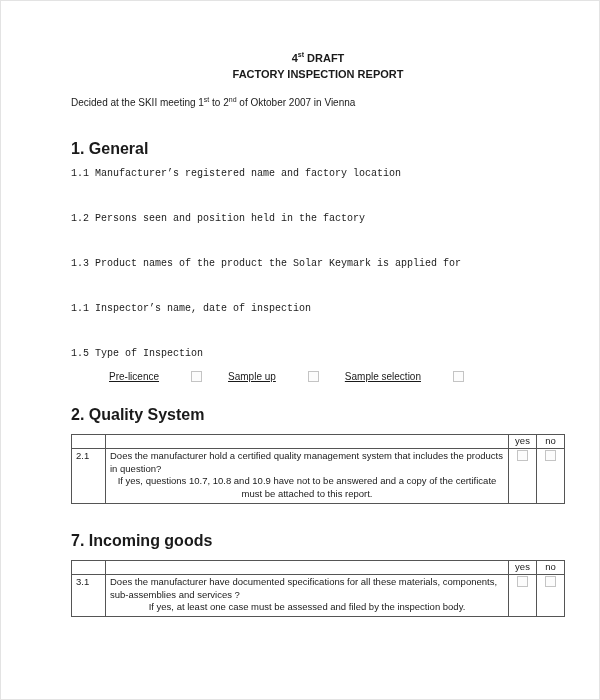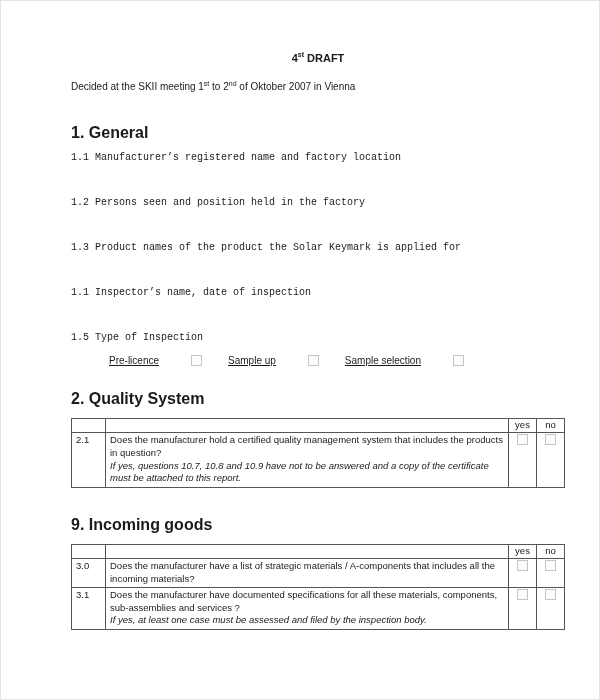--- a/index.html
+++ b/index.html
@@ -71,29 +71,30 @@
   }
   table.qtable td {
     border: 1px solid #555;
     padding: 1px 4px 2px 4px;
     vertical-align: top;
     line-height: 1.32;
   }
   table.qtable tr.head td { height: 12px; text-align: center; padding: 0 2px 1px 2px; }
   td.num { }
   td.cbc { text-align: center; padding-top: 3px; }
-  .note { font-style: italic; display: block; }
+  .note { display: block; text-align: center; }
 </style>
 </head>
 <body>
 
 <div class="page">
 
   <div class="title-block">
     <div><span>4</span><sup>st</sup><span> DRAFT</span></div>
+    <div>FACTORY INSPECTION REPORT</div>
   </div>
 
   <p class="subtitle"><span>Decided at the SKII meeting 1</span><sup>st</sup><span> to 2</span><sup>nd</sup><span> of Oktober 2007 in Vienna</span></p>
 
   <h2 class="sec">1. General</h2>
 
   <p class="item">1.1 Manufacturer’s registered name and factory location</p>
   <p class="item">1.2 Persons seen and position held in the factory</p>
   <p class="item">1.3 Product names of the product the Solar Keymark is applied for</p>
   <p class="item">1.1 Inspector’s name, date of inspection</p>
@@ -135,45 +136,37 @@
       <td>
         <span>Does the manufacturer hold a certified quality management system that includes the products in question?</span>
         <span class="note">If yes, questions 10.7, 10.8 and 10.9 have not to be answered and a copy of the certificate must be attached to this report.</span>
       </td>
       <td class="cbc"><span class="cb"></span></td>
       <td class="cbc"><span class="cb"></span></td>
     </tr>
   </tbody>
     </table>
 
-  <h2 class="sec">9. Incoming goods</h2>
+  <h2 class="sec">7. Incoming goods</h2>
 
   <table class="qtable">
     <colgroup>
         <col style="width:34px">
         <col>
         <col style="width:28px">
         <col style="width:28px">
       </colgroup>
     <tbody>
         <tr class="head">
       <td></td>
       <td></td>
       <td>yes</td>
       <td>no</td>
     </tr>
     <tr>
-      <td class="num">3.0</td>
-      <td>
-        <span>Does the manufacturer have a list of strategic materials / A-components that includes all the incoming materials?</span>
-      </td>
-      <td class="cbc"><span class="cb"></span></td>
-      <td class="cbc"><span class="cb"></span></td>
-    </tr>
-    <tr>
       <td class="num">3.1</td>
       <td>
         <span>Does the manufacturer have documented specifications for all these materials, components, sub-assemblies and services ?</span>
         <span class="note">If yes, at least one case must be assessed and filed by the inspection body.</span>
       </td>
       <td class="cbc"><span class="cb"></span></td>
       <td class="cbc"><span class="cb"></span></td>
     </tr>
   </tbody>
     </table>

